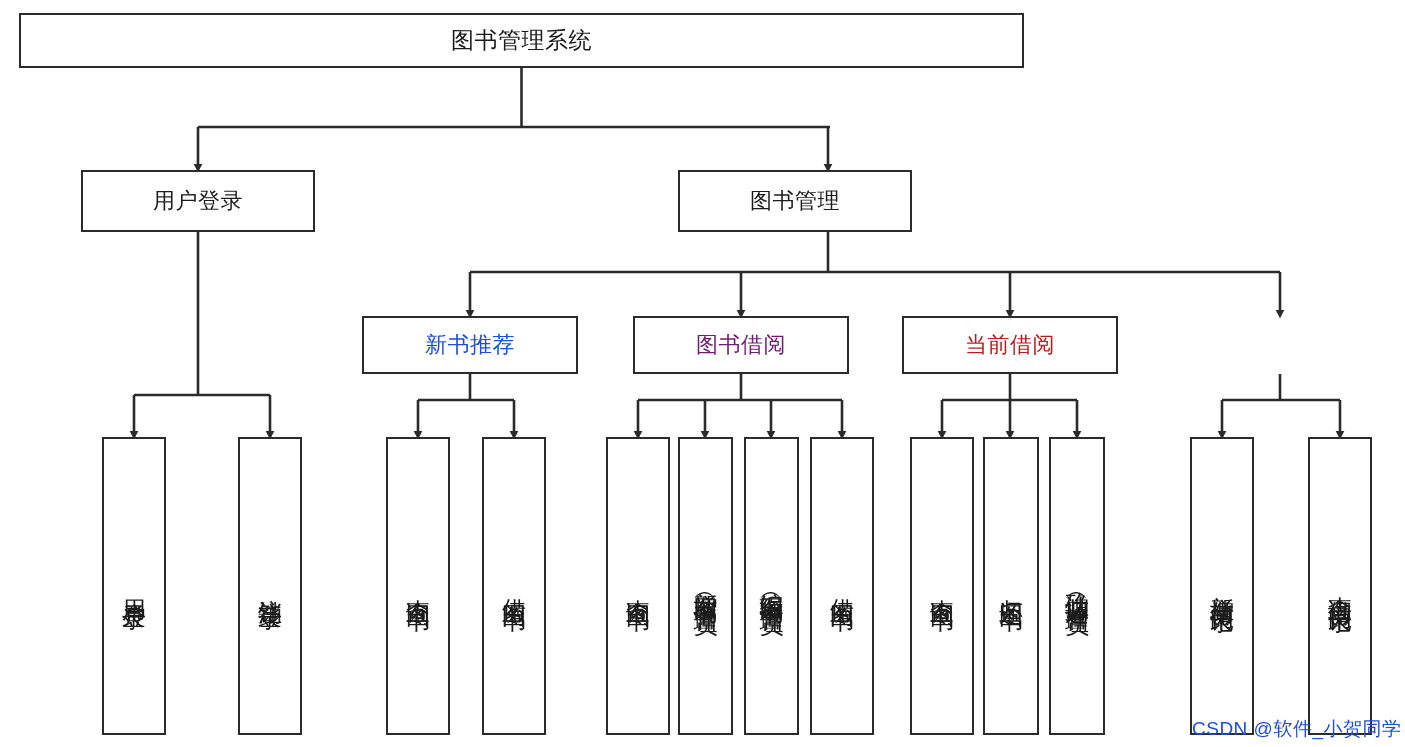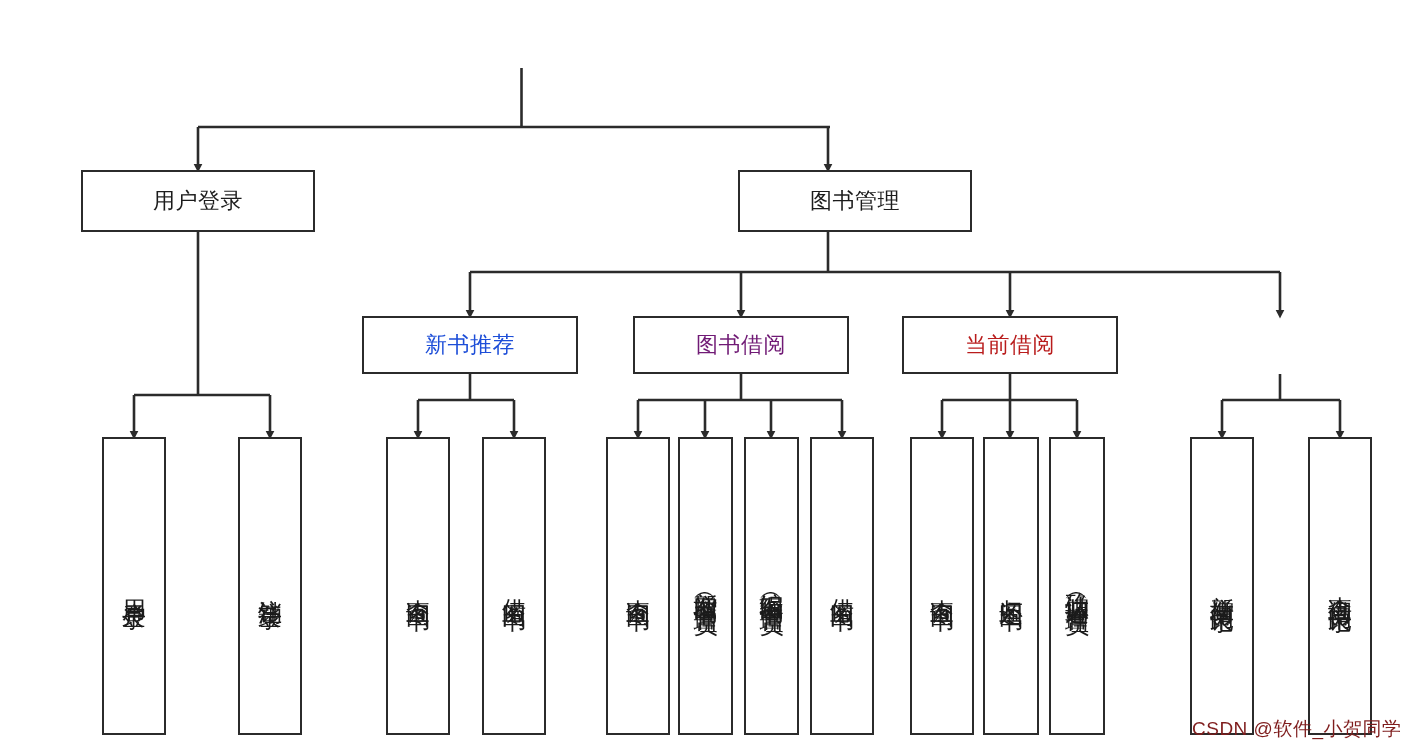--- a/index.html
+++ b/index.html
@@ -58,21 +58,21 @@
   .node.v .txt {
     writing-mode: vertical-rl;
     text-orientation: upright;
     font-size: 24px;
     line-height: 1.0;
     letter-spacing: 3px;
   }
   .watermark {
     position: absolute;
     font-size: 19px;
-    color: #7f1d1d;
+    color: #1d4ed8;
     white-space: nowrap;
     letter-spacing: 0.5px;
     user-select: none;
   }
 </style>
 </head>
 <body>
 
 <div id="canvas">
 
@@ -119,25 +119,28 @@
       <path d="M1010,400 L1010,435" marker-end="url(#arrow)"></path>
       <path d="M1077,400 L1077,435" marker-end="url(#arrow)"></path>
 
       <path d="M1280,374 L1280,400"></path>
       <path d="M1222,400 L1340,400"></path>
       <path d="M1222,400 L1222,435" marker-end="url(#arrow)"></path>
       <path d="M1340,400 L1340,435" marker-end="url(#arrow)"></path>
     </g>
   </svg>
 
+  <div class="node h root" style="left: 19px; top: 13px; width: 1005px; height: 55px; border-color: rgb(43, 43, 43);">
+    <span class="txt" style="color: rgb(27, 27, 27);">图书管理系统</span>
+  </div>
 
   <div class="node h" style="left: 81px; top: 170px; width: 234px; height: 62px; border-color: rgb(43, 43, 43);">
     <span class="txt" style="color: rgb(27, 27, 27);">用户登录</span>
   </div>
-  <div class="node h" style="left: 738px; top: 170px; width: 234px; height: 62px; border-color: rgb(43, 43, 43);">
+  <div class="node h" style="left: 678px; top: 170px; width: 234px; height: 62px; border-color: rgb(43, 43, 43);">
     <span class="txt" style="color: rgb(27, 27, 27);">图书管理</span>
   </div>
 
   <div class="node h" style="left: 362px; top: 316px; width: 216px; height: 58px; border-color: rgb(43, 43, 43);">
     <span class="txt" style="color: #1d4ed8;">新书推荐</span>
   </div>
   <div class="node h" style="left: 633px; top: 316px; width: 216px; height: 58px; border-color: rgb(43, 43, 43);">
     <span class="txt" style="color: #701a75;">图书借阅</span>
   </div>
   <div class="node h" style="left: 902px; top: 316px; width: 216px; height: 58px; border-color: rgb(43, 43, 43);">

